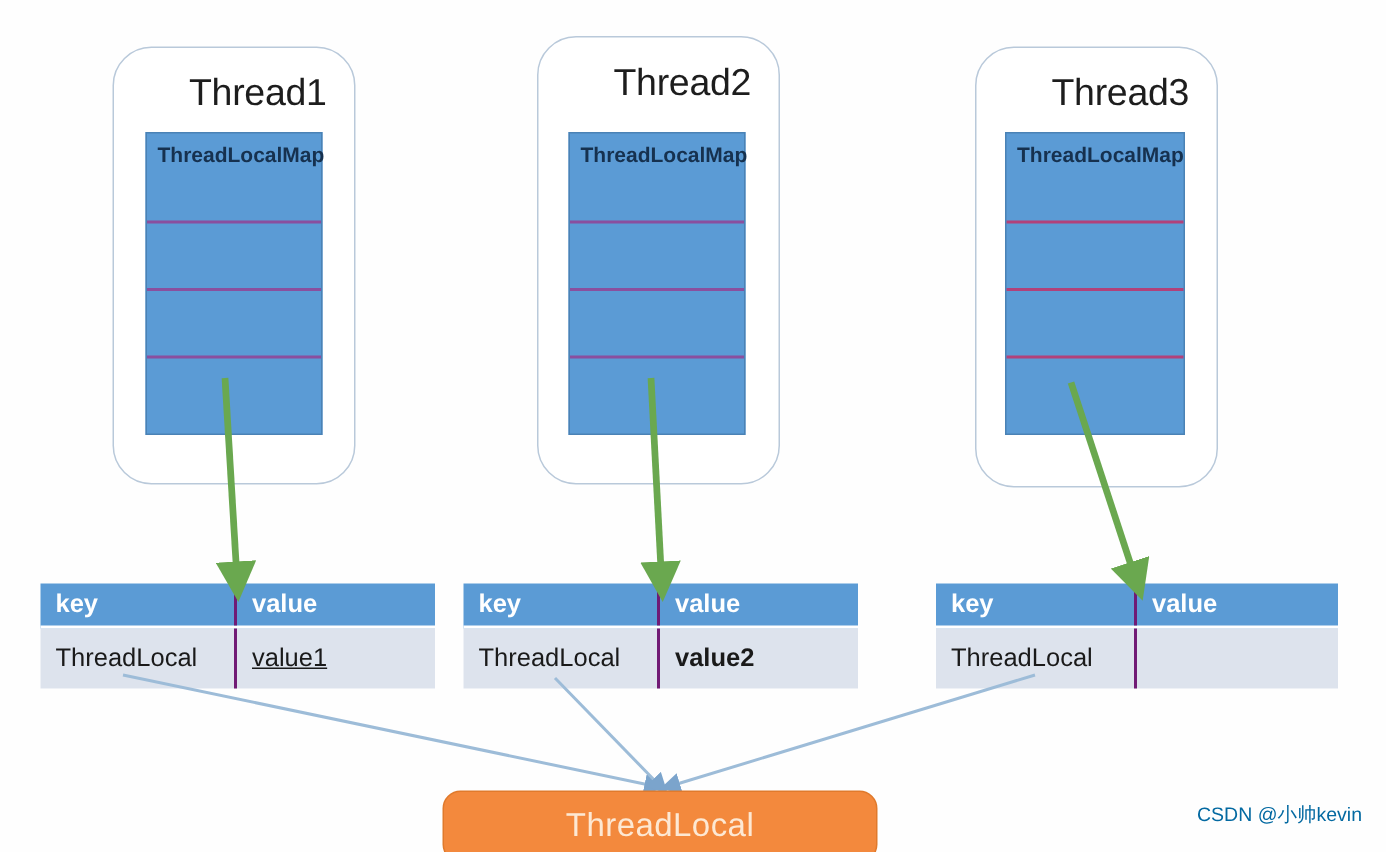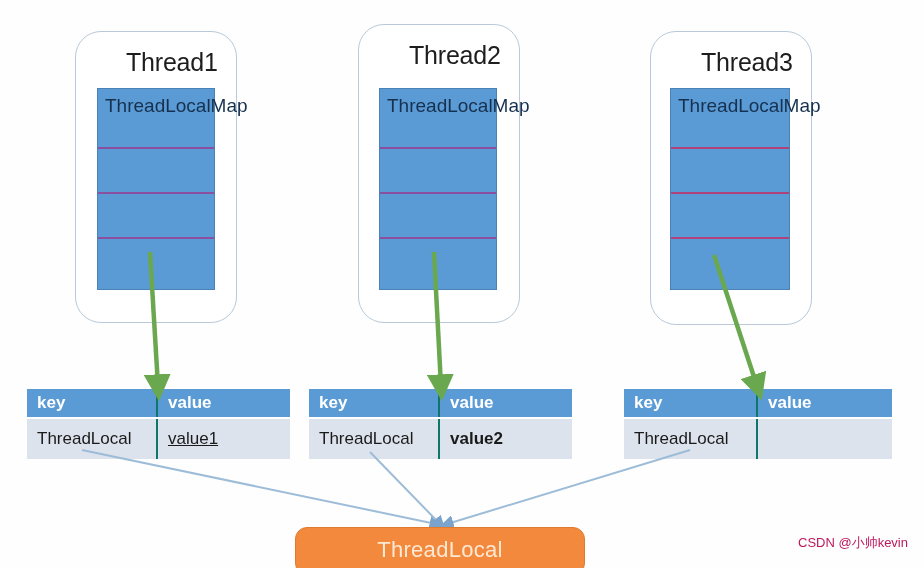--- a/index.html
+++ b/index.html
@@ -40,23 +40,24 @@
   .tlmap {
     position: absolute;
     background: #5b9bd5;
     border: 1px solid #4a82b5;
     box-sizing: border-box;
   }
   .tlmap-label {
     position: absolute;
     left: 7px;
     top: 6px;
-    font-size: 19px;
+    font-size: 14px;
     color: #16314f;
     white-space: nowrap;
+    font-weight: bold;
   }
   .tlmap-divider {
     position: absolute;
     left: 0;
     right: 0;
     height: 2px;
     background: #8a4f9e;
   }
   .tlmap-divider.red {
     background: #b1417a;
@@ -89,21 +90,21 @@
   .kv-head .kv-cell {
     color: #ffffff;
     font-size: 17px;
     font-weight: bold;
   }
   .kv-row .kv-cell {
     color: #1a1a1a;
     font-size: 17px;
   }
   .kv-cell.col-key {
-    border-right: 2px solid #0f766e;
+    border-right: 2px solid #701a75;
   }
 
   
   .threadlocal-box {
     position: absolute;
     background: #f3893d;
     border: 1.5px solid #e07a2c;
     border-radius: 12px;
     box-sizing: border-box;
     display: flex;
@@ -116,21 +117,21 @@
     font-size: 22px;
     letter-spacing: 0.3px;
   }
 
   
   .watermark {
     position: absolute;
     right: 16px;
     bottom: 16px;
     font-size: 13px;
-    color: #be185d;
+    color: #0369a1;
     white-space: nowrap;
     user-select: none;
   }
 
   svg.overlay {
     position: absolute;
     left: 0;
     top: 0;
     width: 924px;
     height: 568px;

